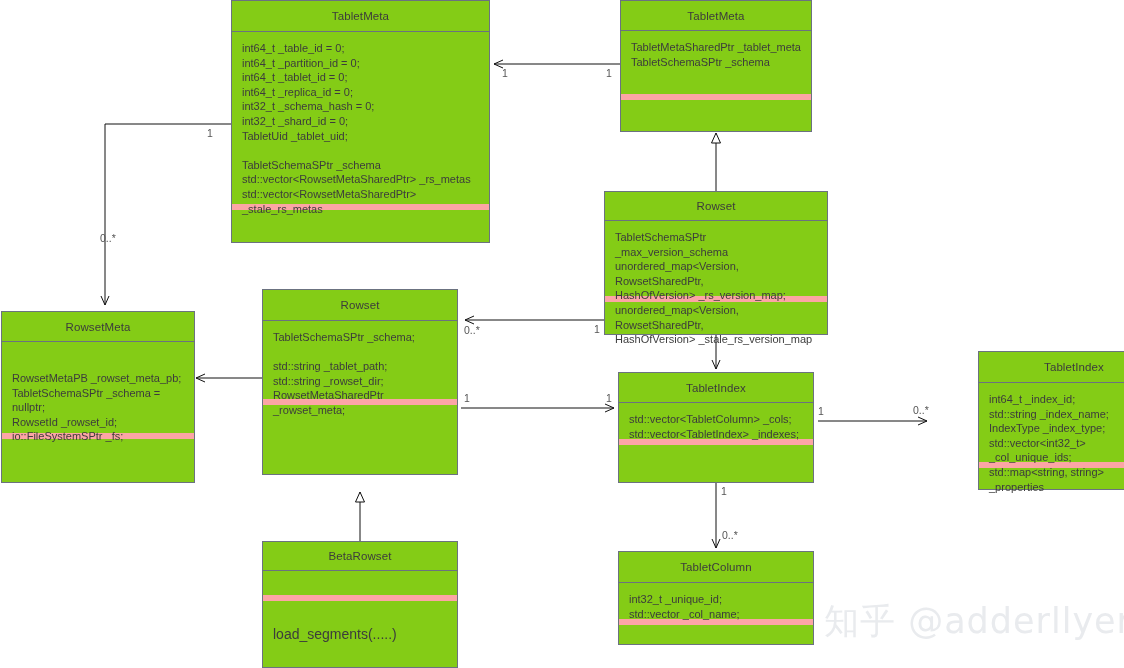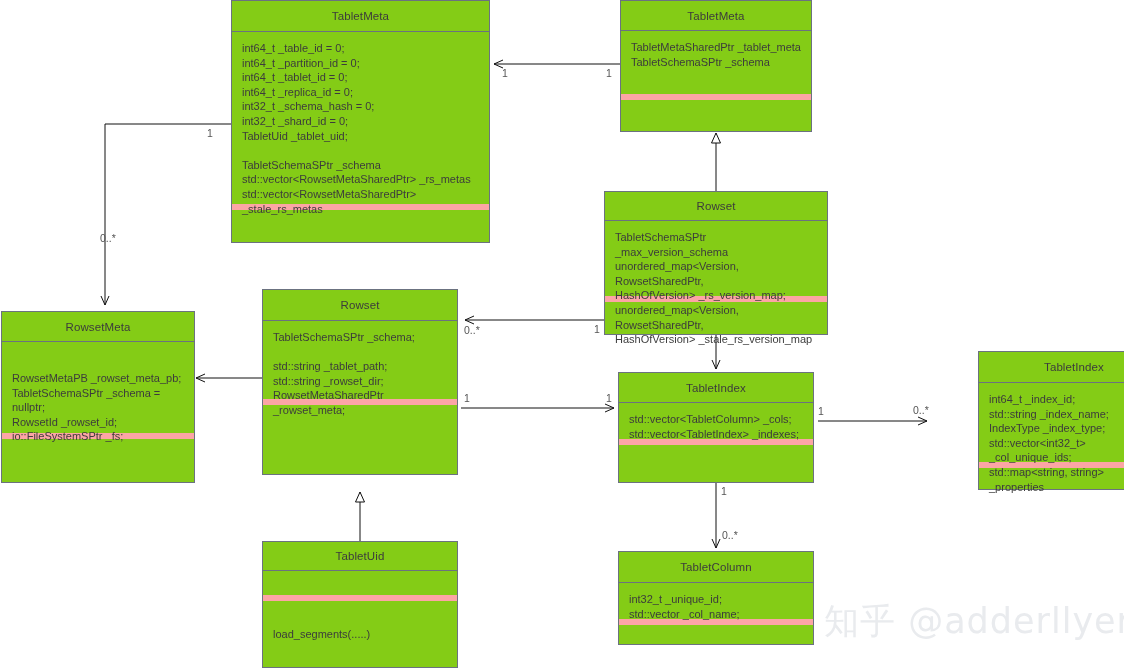--- a/index.html
+++ b/index.html
@@ -40,21 +40,21 @@
     padding: 9px 10px 7px 10px;
     font-size: 11px;
     line-height: 14.6px;
     color: #3c3c3c;
     white-space: pre-wrap;
     flex: none;
   }
   .uml-ops {
     box-sizing: border-box;
     padding: 9px 10px;
-    font-size: 11px;
+    font-size: 14px;
     line-height: 14.6px;
     color: #3c3c3c;
     white-space: pre-wrap;
     flex: 1 1 auto;
   }
   .mlabel {
     position: absolute;
     font-size: 10.5px;
     color: #555;
     white-space: nowrap;
@@ -174,21 +174,21 @@
     <div class="uml-title" style="height:31px;">TabletIndex</div>
     <div class="uml-attrs" style="height:85px;">int64_t _index_id;
 std::string _index_name;
 IndexType _index_type;
 std::vector&lt;int32_t&gt; _col_unique_ids;
 std::map&lt;string, string&gt; _properties</div>
     <div class="uml-ops"></div>
   </div>
 
   <div class="umlbox" style="left:262px; top:541px; width:196px; height:127px;">
-    <div class="uml-title" style="height:29px;">TabletUid</div>
+    <div class="uml-title" style="height:29px;">BetaRowset</div>
     <div class="uml-attrs" style="height:30px;"></div>
     <div class="uml-ops" style="padding-top:26px;">load_segments(.....)</div>
   </div>
 
   <div class="umlbox" style="left:618px; top:551px; width:196px; height:94px;">
     <div class="uml-title" style="height:31px;">TabletColumn</div>
     <div class="uml-attrs" style="height:42px;">int32_t _unique_id;
 std::vector _col_name;</div>
     <div class="uml-ops"></div>
   </div>

